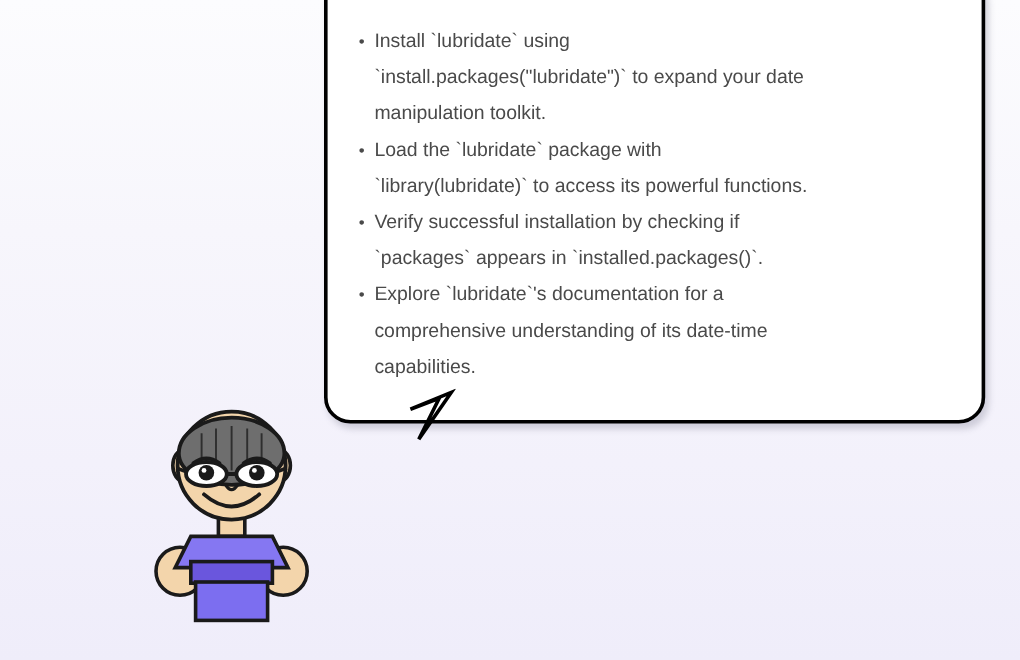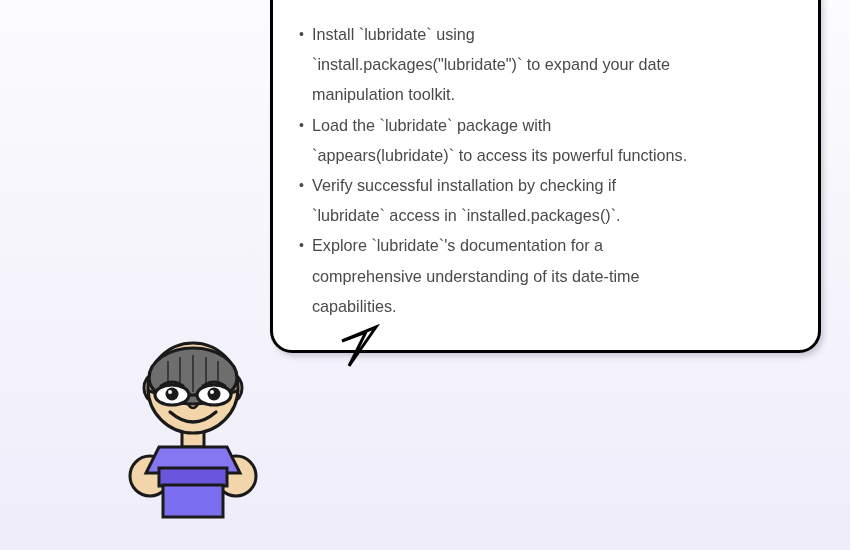--- a/index.html
+++ b/index.html
@@ -88,27 +88,27 @@
     <div class="bullet-item">
       <span class="bullet-mark">•</span>
       <span class="bullet-text">Install `lubridate` using
 `install.packages("lubridate")` to expand your date
 manipulation toolkit.</span>
     </div>
 
     <div class="bullet-item">
       <span class="bullet-mark">•</span>
       <span class="bullet-text">Load the `lubridate` package with
-`appears(lubridate)` to access its powerful functions.</span>
+`library(lubridate)` to access its powerful functions.</span>
     </div>
 
     <div class="bullet-item">
       <span class="bullet-mark">•</span>
       <span class="bullet-text">Verify successful installation by checking if
-`lubridate` access in `installed.packages()`.</span>
+`packages` appears in `installed.packages()`.</span>
     </div>
 
     <div class="bullet-item">
       <span class="bullet-mark">•</span>
       <span class="bullet-text">Explore `lubridate`'s documentation for a
 comprehensive understanding of its date-time
 capabilities.</span>
     </div>
 
   </div>

